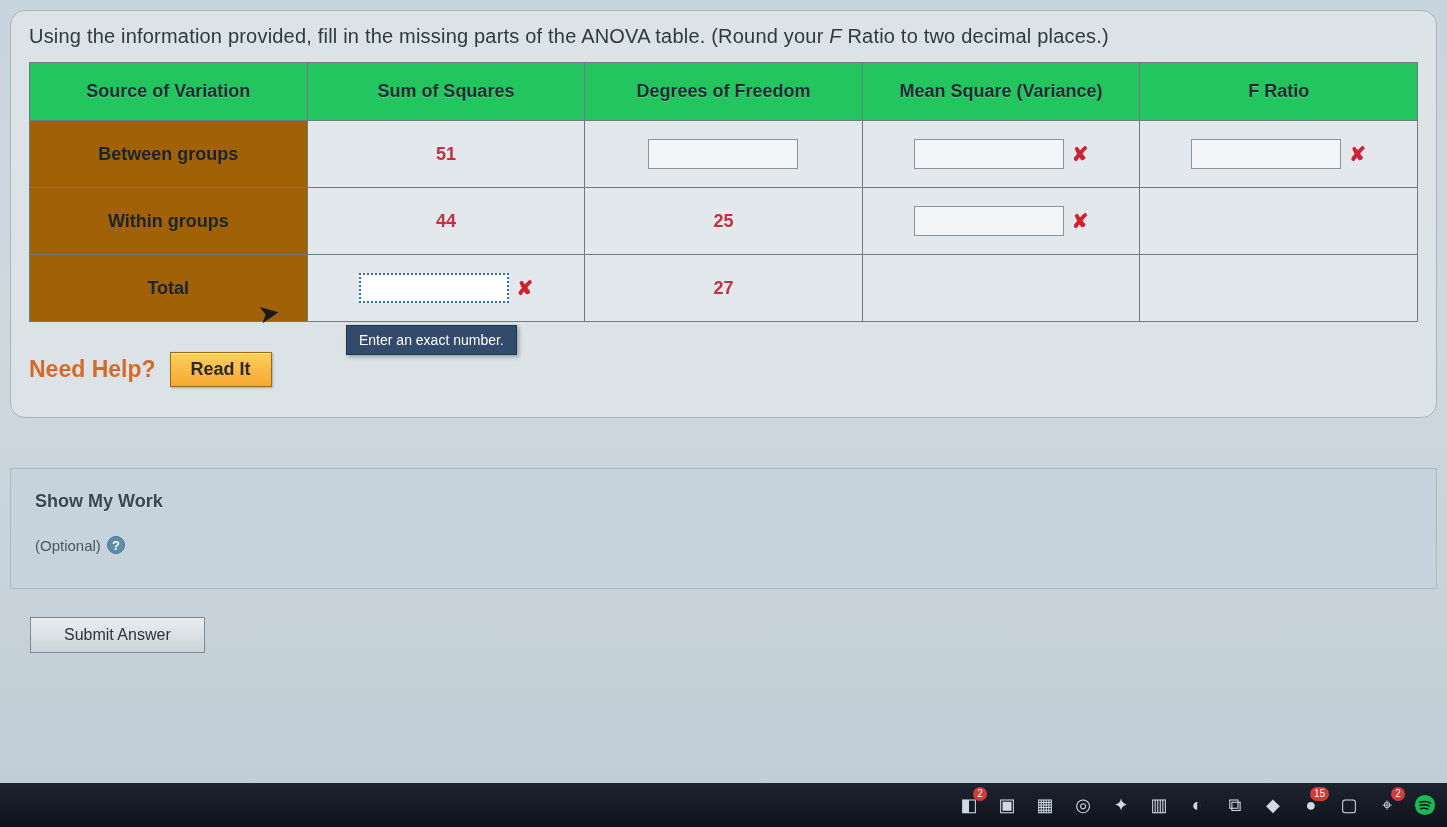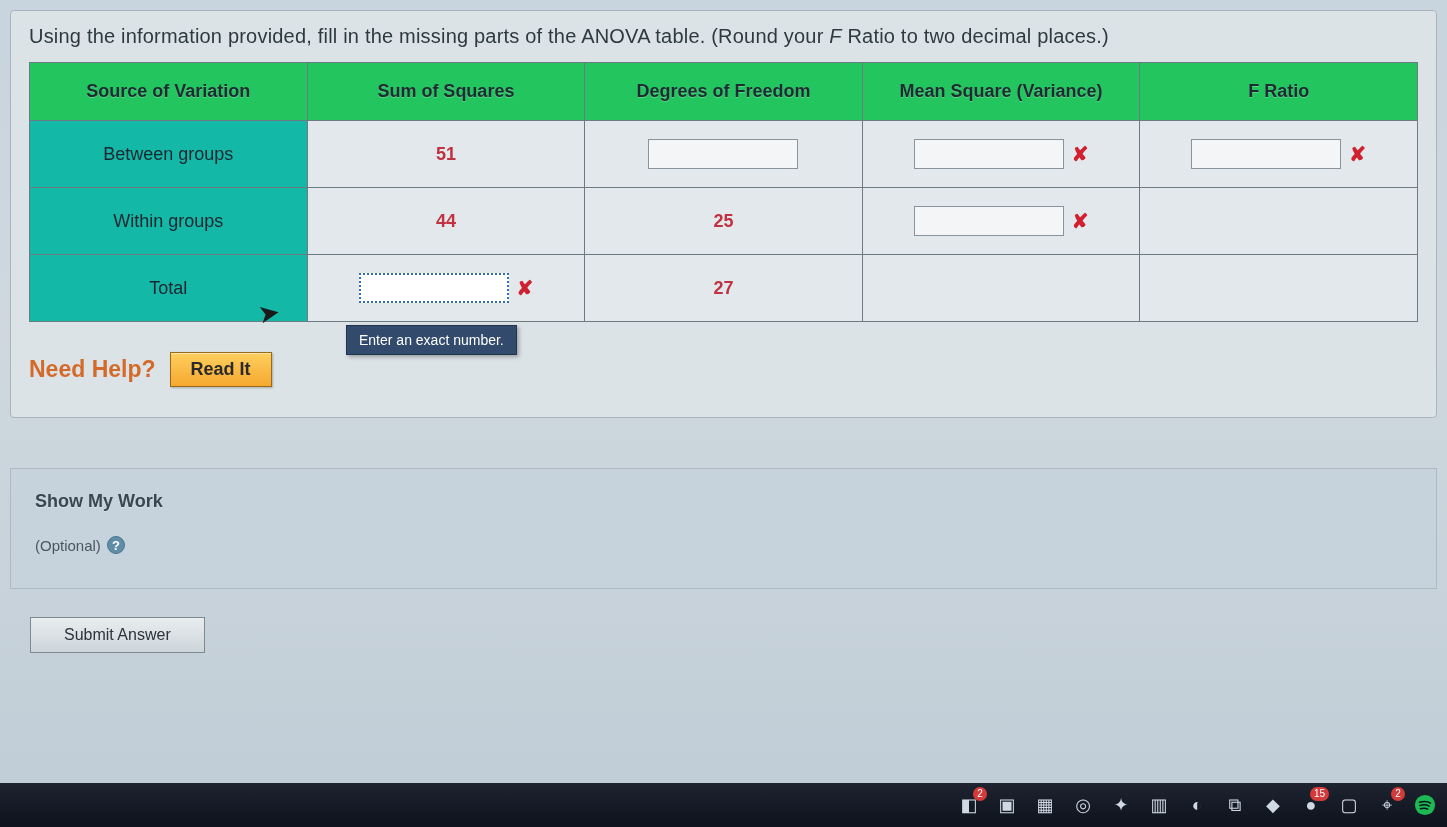--- a/index.html
+++ b/index.html
@@ -7,21 +7,21 @@
     font-family: "Trebuchet MS", Verdana, Arial, sans-serif;
     background: linear-gradient(180deg, #c8d4de 0%, #cfd8df 40%, #c0cdd6 100%);
     width: 1447px;
     height: 827px;
     overflow: hidden;
     position: relative;
   }
   .question-panel {
     background: #dce3e7;
     border: 1px solid #aab4bc;
-    border-radius: 4px;
+    border-radius: 15px;
     margin: 10px 10px 0 10px;
     padding: 14px 18px 30px 18px;
   }
   .prompt {
     font-size: 20px;
     color: #2d3a3f;
     margin-bottom: 14px;
     letter-spacing: .2px;
   }
   .prompt em { font-style: italic; }
@@ -36,23 +36,23 @@
     text-align: center;
     font-size: 18px;
   }
   table.anova th {
     background: #22c55e;
     color: #1f2a33;
     font-weight: bold;
     text-shadow: 0 1px 0 rgba(255,255,255,.25);
   }
   table.anova td.rowhead {
-    background: #14b8a6;
+    background: #a16207;
     color: #1a2530;
-    font-weight: normal;
+    font-weight: bold;
   }
   table.anova td.value {
     background: #e2e8ec;
     color: #c0323f;
     font-weight: 600;
   }
   table.anova td.blank {
     background: #e2e8ec;
   }
   .answer-wrap {

